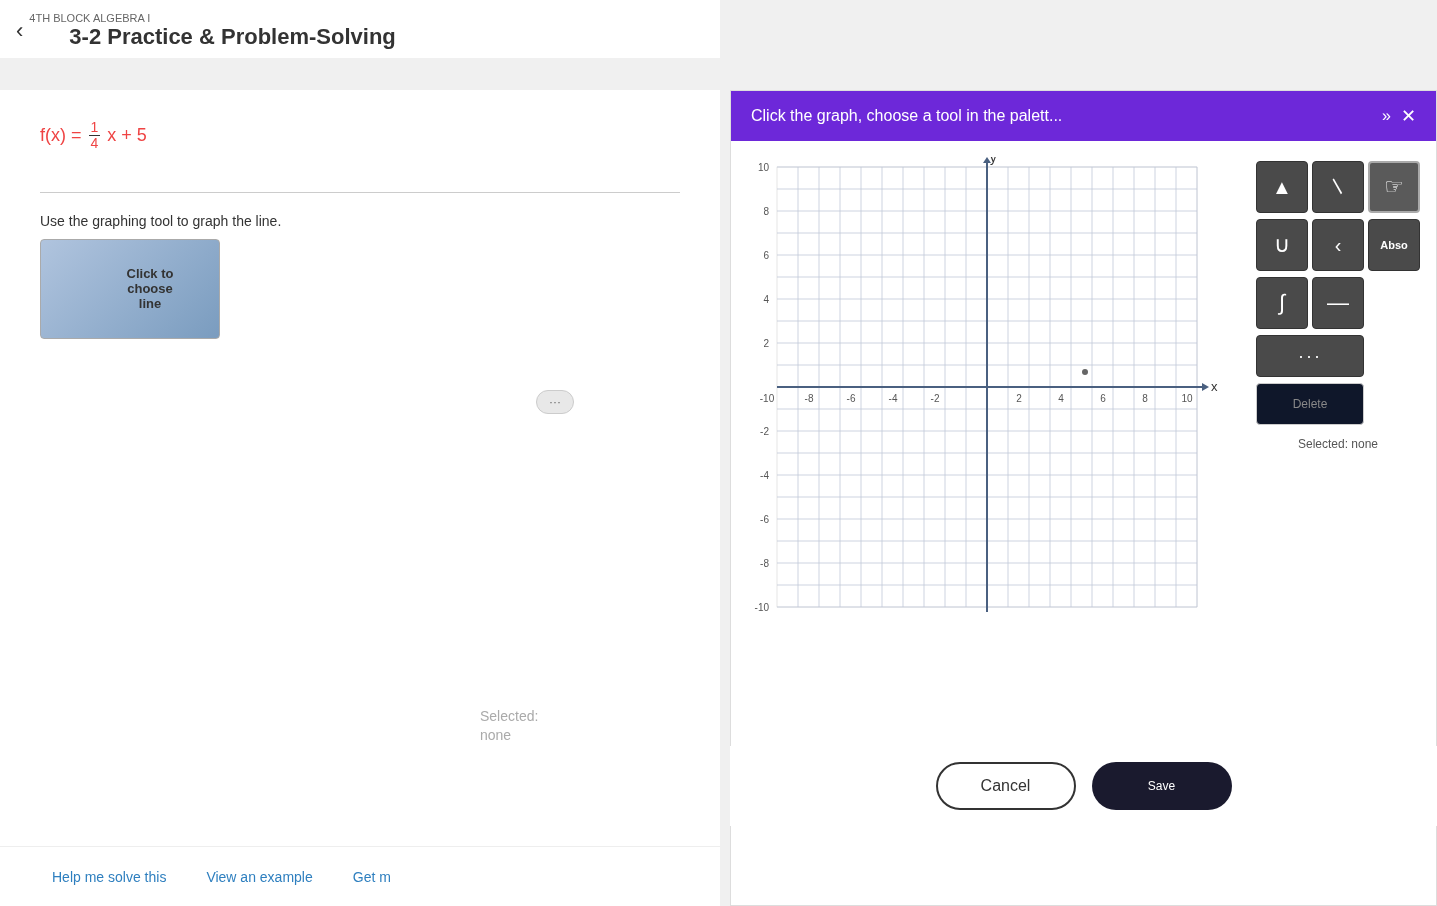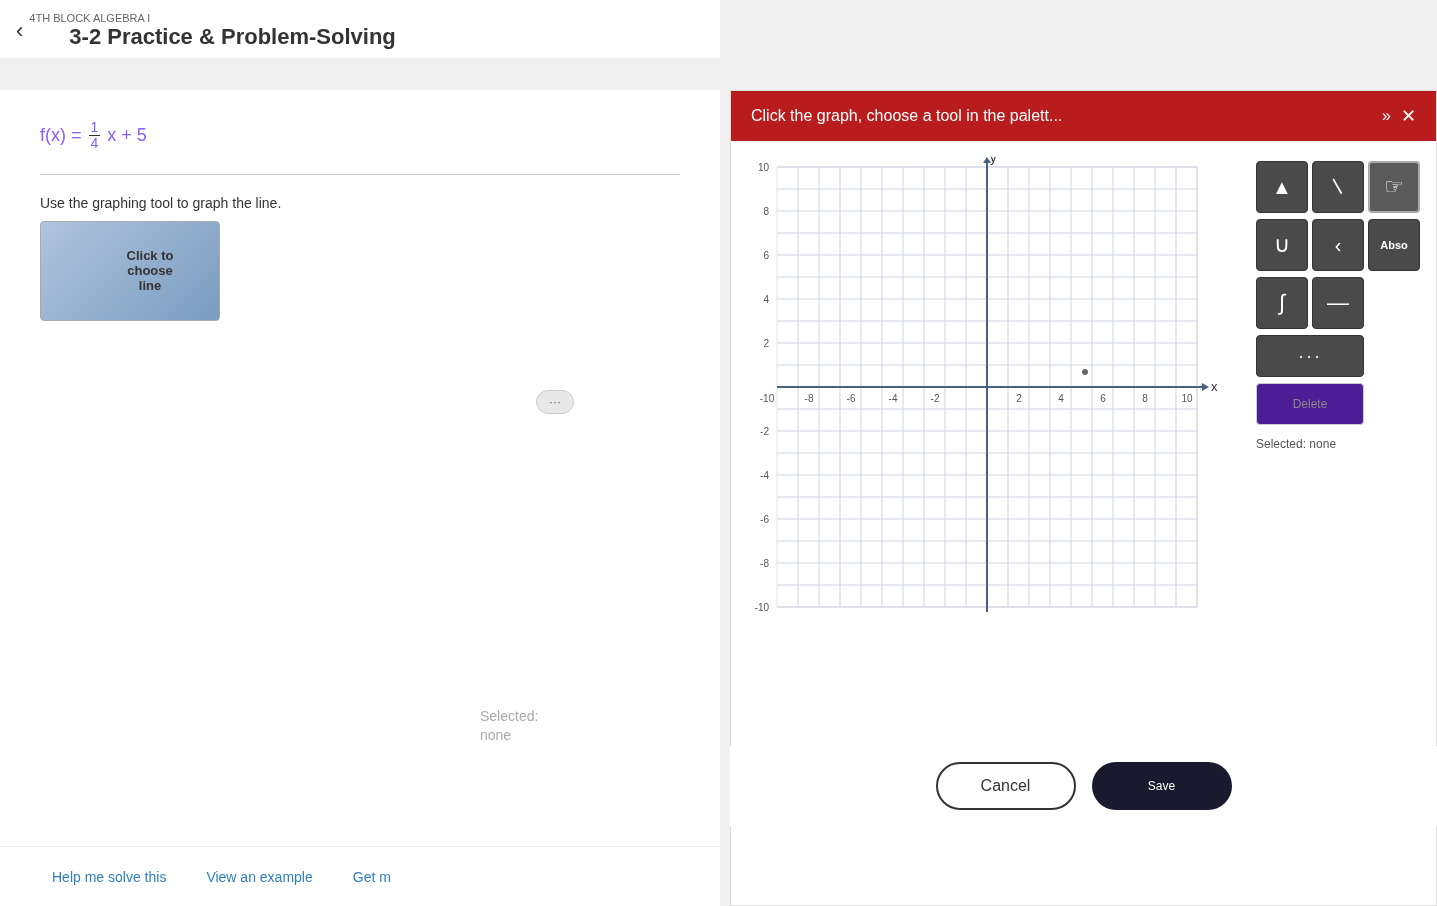--- a/index.html
+++ b/index.html
@@ -52,22 +52,22 @@
     }
 
     .sketch-label {
       font-size: 15px;
       color: #333;
       margin-bottom: 16px;
     }
 
     .function-display {
       font-size: 18px;
-      color: #8b5cf6;
-      margin-bottom: 22px;
+      color: #ef4444;
+      margin-bottom: 40px;
     }
     .fraction {
       display: inline-flex;
       flex-direction: column;
       align-items: center;
       vertical-align: middle;
       font-size: 14px;
       line-height: 1.1;
       margin: 0 2px;
     }
@@ -161,21 +161,21 @@
       position: absolute;
       top: 90px;
       left: 730px;
       width: 707px;
       height: 816px;
       background: white;
       border: 1px solid #ddd;
     }
 
     .panel-header {
-      background: #b91c1c;
+      background: #6d28d9;
       color: white;
       padding: 14px 20px;
       font-size: 16px;
       display: flex;
       align-items: center;
       justify-content: space-between;
     }
 
     .panel-header-text {
       flex: 1;
@@ -244,21 +244,21 @@
       border-radius: 4px;
       display: flex;
       align-items: center;
       justify-content: center;
       cursor: pointer;
       color: white;
       font-size: 13px;
     }
 
     .tool-btn-label {
-      background: #4c1d95;
+      background: #0f172a;
       color: #888;
       width: 108px;
       height: 42px;
       border: 1px solid #ccc;
       border-radius: 4px;
       display: flex;
       align-items: center;
       justify-content: center;
       font-size: 12px;
       cursor: pointer;
@@ -543,21 +543,21 @@
         </div>
       </div>
 
       <div class="tool-row">
         <div class="tool-btn-label">
           <span>Delete</span>
         </div>
       </div>
 
 
-      <div style="margin-top:6px; font-size:12px; color:#555; text-align:left;">Selected: none</div>
+      <div style="margin-top:6px; font-size:12px; color:#555; text-align:center;">Selected: none</div>
     </div>
   </div>
 </div>
 
 <div class="action-buttons">
   <button class="cancel-btn">Cancel</button>
   <button class="save-btn">Save</button>
 </div>
 
 </body></html>

